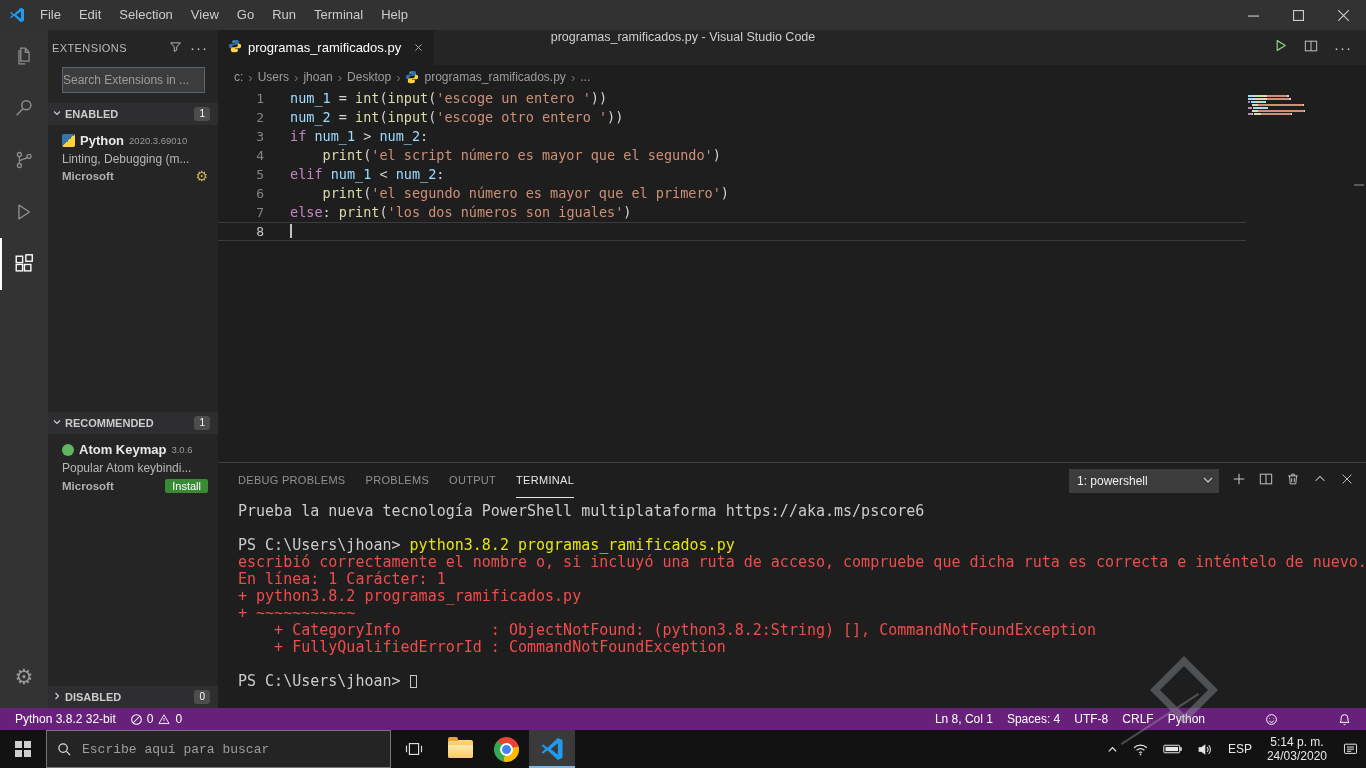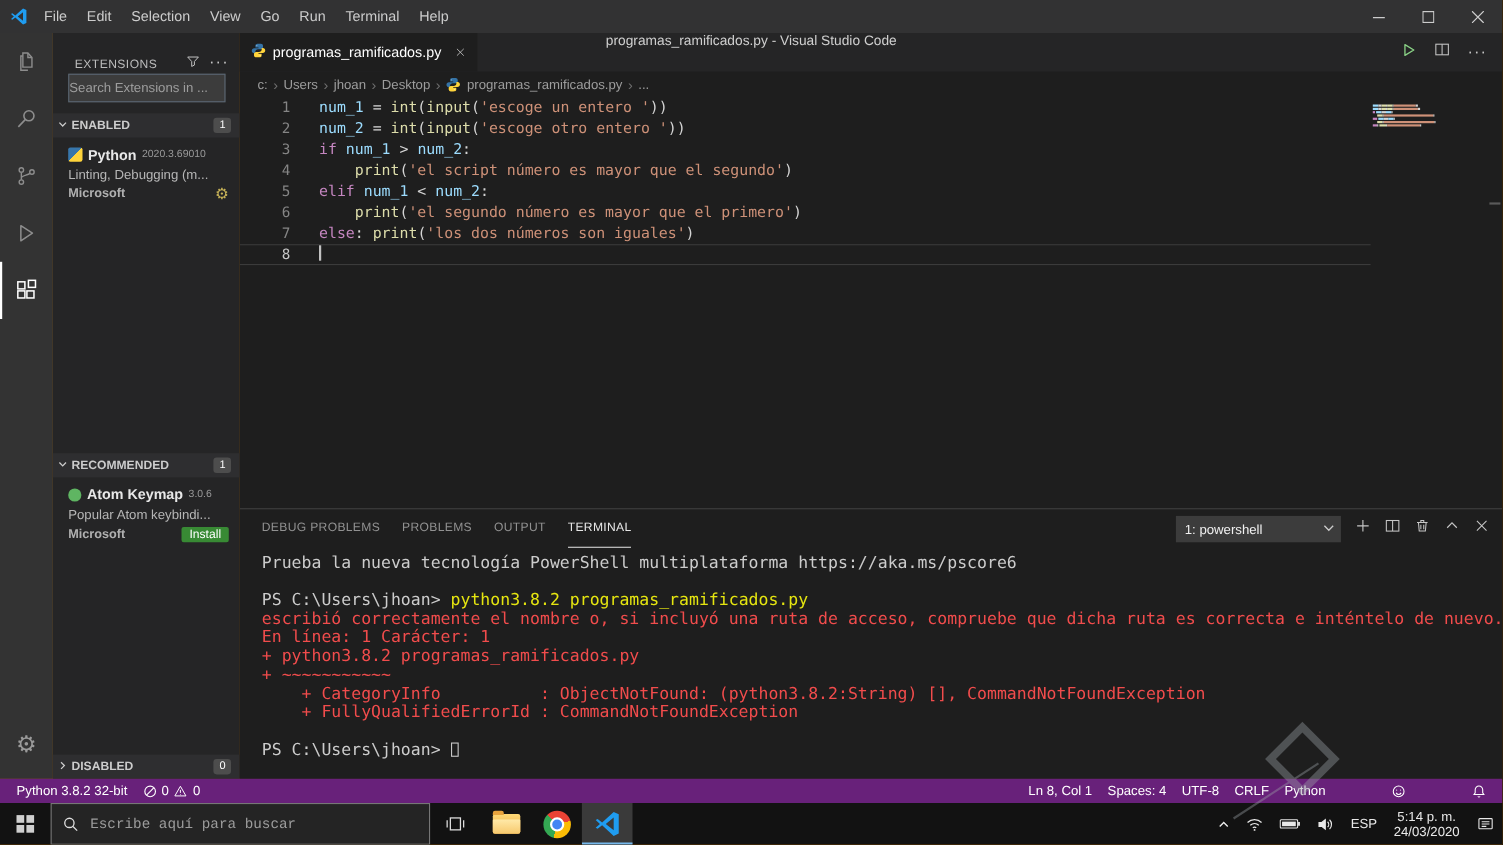--- a/index.html
+++ b/index.html
@@ -1,17 +1,17 @@
 <!DOCTYPE html>
 <html style="--status-bar-bg: #68217a; --accent-blue: #007acc; --error-red: #f14c4c; --command-yellow: #e5e510; --keyword: #c586c0; --function: #dcdcaa; --string: #ce9178; --variable: #9cdcfe; --plain: #d4d4d4; --install-green: #388a34; --run-green: #89d185;"><head>
 <meta charset="utf-8">
 <style>
   * { box-sizing: border-box; }
   html,body { margin:0; padding:0; background:#000; }
-  .screen{width:1366px;height:768px;position:relative;overflow:hidden;background:#a16207;
+  .screen{width:1366px;height:768px;position:relative;overflow:hidden;background:#0c4a6e;
     font-family:"Liberation Sans","DejaVu Sans",sans-serif;display:flex;flex-direction:column;color:#ccc;}
 
   
   .title-bar{height:30px;flex:0 0 30px;background:#323233;display:flex;align-items:center;position:relative;color:#cccccc;font-size:13px;}
   .logo{display:flex;margin:0 6px 0 9px;}
   .menu-bar{display:flex;}
   .menu-item{padding:0 9px;line-height:30px;}
   .window-title{position:absolute;left:50%;transform:translateX(-50%);font-size:12.5px;color:#cfcfcf;white-space:nowrap;margin-top:43px;}
   .win-controls{margin-left:auto;display:flex;height:100%;}
   .win-btn{width:45px;display:flex;align-items:center;justify-content:center;}
@@ -20,21 +20,21 @@
   .main{flex:1;display:flex;min-height:0;}
 
   .activity-bar{width:48px;background:#333333;display:flex;flex-direction:column;flex:0 0 48px;}
   .ab-item{height:52px;display:flex;align-items:center;justify-content:center;position:relative;color:#8d8d8d;}
   .ab-item.active{color:#ffffff;}
   .ab-item.active::before{content:"";position:absolute;left:0;top:0;width:2px;height:100%;background:#fff;}
   .ab-gear{margin-top:auto;height:50px;margin-bottom:6px;display:flex;align-items:center;justify-content:center;font-size:21px;color:#9a9a9a;}
 
   
   .sidebar{width:170px;flex:0 0 170px;background:#252526;display:flex;flex-direction:column;overflow:hidden;}
-  .sb-header{height:35px;flex:0 0 35px;display:flex;align-items:flex-end;padding:0 10px 0 20px;font-size:11px;letter-spacing:.4px;color:#bbbbbb;}
+  .sb-header{height:35px;flex:0 0 35px;display:flex;align-items:center;padding:0 10px 0 4px;font-size:11px;letter-spacing:.4px;color:#bbbbbb;}
   .sb-header-icons{margin-left:auto;display:flex;gap:8px;align-items:center;color:#c5c5c5;}
   .more-dots{font-size:15px;letter-spacing:1px;line-height:8px;}
   .sb-search{padding:2px 13px 10px 14px;}
   .sb-search input{width:100%;height:26px;background:#3c3c3c;border:1px solid #5a6673;color:#cccccc;font-size:12px;padding:0 0;outline:none;font-family:inherit;}
   ::placeholder{color:#9d9d9d;}
   .section-h{height:22px;flex:0 0 22px;display:flex;align-items:center;gap:3px;padding:0 8px 0 4px;background:#2e2e30;font-size:11px;font-weight:700;color:#cccccc;}
   .badge{margin-left:auto;background:#4d4d4d;color:#fff;font-size:10px;font-weight:400;padding:1px 5px;border-radius:3px;line-height:12px;}
   .ext-item{padding:8px 10px 8px 14px;font-size:13px;}
   .ext-row1{display:flex;align-items:center;gap:5px;}
   .py-grad{width:13px;height:13px;border-radius:2px;background:linear-gradient(135deg,#3776ab 0 50%,#ffd43b 50% 100%);flex:0 0 13px;}

